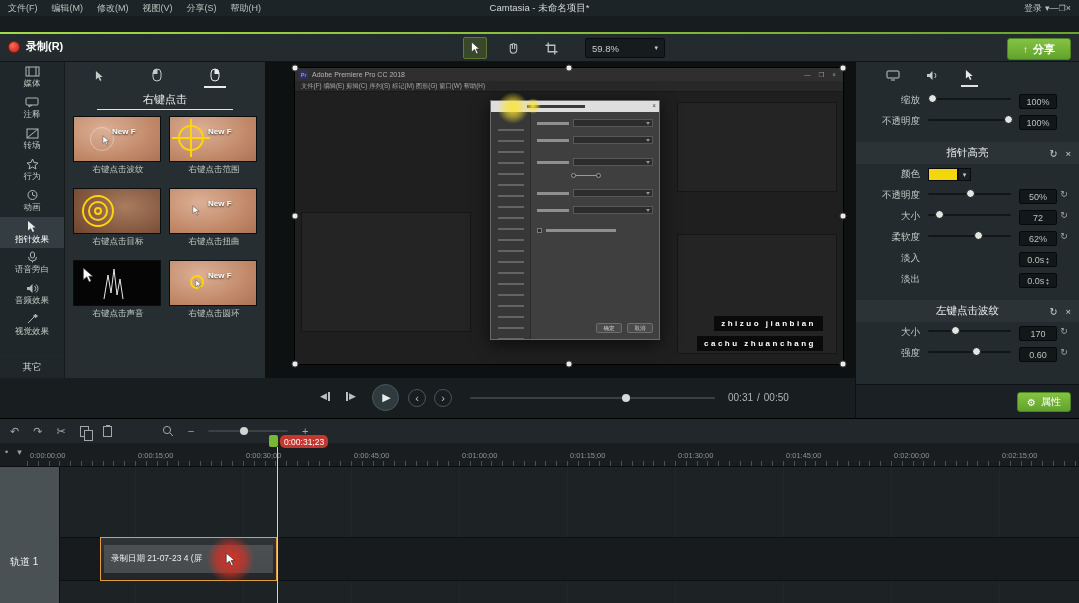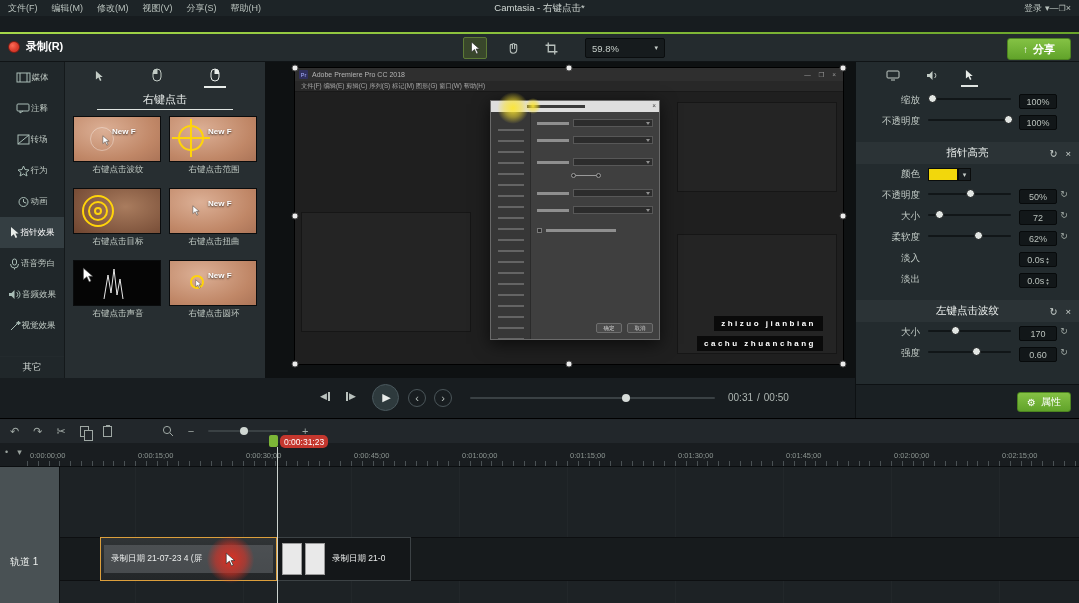--- a/index.html
+++ b/index.html
@@ -17,21 +17,21 @@
 .record{position:absolute;left:8px;top:39px;display:flex;align-items:center;gap:6px;color:#fff;font-weight:bold;font-size:11px;z-index:3}
 .recdot{width:12px;height:12px;border-radius:50%;background:radial-gradient(circle at 35% 35%,#ff6a55,#d93a2b 60%);border:1px solid #7e1d14}
 .tools{position:absolute;left:463px;top:37px;display:flex;align-items:center;gap:14px;z-index:3}
 .toolbtn{width:24px;height:22px;display:flex;align-items:center;justify-content:center;border-radius:2px}
 .toolbtn.sel{background:#39472b;border:1px solid #5d7a35}
 .zoomsel{margin-left:8px;width:80px;height:20px;background:#161b1d;border:1px solid #0a0d0e;border-radius:2px;display:flex;align-items:center;justify-content:space-between;padding:0 6px;font-size:9.5px;color:#c6cec9}
 .greenbtn{background:linear-gradient(#84c244,#61a32a);border:1px solid #4c8420;border-radius:3px;color:#fff;display:flex;align-items:center;gap:5px;justify-content:center}
 .share{position:absolute;right:8px;top:38px;width:64px;height:22px;font-weight:bold;font-size:11px;z-index:3}
 
 .sidebar{position:absolute;left:0;top:62px;width:65px;height:316px;background:#20272a;border-right:1px solid #14191b}
-.sitem{height:31px;display:flex;flex-direction:row;align-items:center;justify-content:center;gap:1px;font-size:8.5px;color:#bfc9c3}
+.sitem{height:31px;display:flex;flex-direction:column;align-items:center;justify-content:center;gap:1px;font-size:8.5px;color:#bfc9c3}
 .sitem.sel{background:#343e42;color:#fff}
 .smore{position:absolute;bottom:0;left:0;width:100%;height:22px;border-top:1px solid #39424622;display:flex;align-items:center;justify-content:center;font-size:9.5px;color:#cfd6d2}
 
 .effects{position:absolute;left:65px;top:62px;width:200px;height:316px;background:#272e31}
 .etabs{height:26px;display:flex;align-items:flex-end;padding:0 0 4px 30px;gap:48px}
 .etab{position:relative;padding-bottom:2px}
 .etab.sel::after{content:"";position:absolute;left:-6px;right:-6px;bottom:-4px;height:2px;background:#e8ece9}
 .eheader{height:22px;display:flex;align-items:center;justify-content:center;font-size:11px;color:#eef2f0;position:relative}
 .eheader::after{content:"";position:absolute;left:32px;right:32px;bottom:0;height:1px;background:#dfe4e1}
 .egrid{position:absolute;left:8px;top:54px;width:186px;display:grid;grid-template-columns:90px 90px;gap:4px 6px}
@@ -137,21 +137,21 @@
 <div class="app">
 
   <div class="menubar">
     <span>文件(F)</span>
     <span>编辑(M)</span>
     <span>修改(M)</span>
     <span>视图(V)</span>
     <span>分享(S)</span>
     <span>帮助(H)</span>
   </div>
-  <div class="mtitle" style="z-index:6">Camtasia - 右键点击*</div>
+  <div class="mtitle" style="z-index:6">Camtasia - 未命名项目*</div>
   <div class="mright" style="z-index:7">
     <span class="loginwrap">
       <span>登录</span>
       <span>▾</span>
     </span>
     <span>—</span>
     <span style="font-size:8px">❐</span>
     <span>×</span>
   </div>
 
@@ -632,25 +632,20 @@
 
       <div class="clip clip1">
         <span class="ovl"></span>
         <span class="cliptext">录制日期 21-07-23 4 (屏</span>
         <span class="fx-red">
           <svg width="11" height="15" viewBox="0 0 10 14">
               <path d="M1 1 L1 11 L4 8.5 L6 13 L7.6 12.2 L5.6 8 L9 8 Z" fill="#fff" stroke="#222" stroke-width="0.6"></path>
             </svg>
         </span>
       </div>
-      <div class="clip clip2">
-        <span class="c2thumb"></span>
-        <span class="c2thumb"></span>
-        <span class="cliptext">录制日期 21-0</span>
-      </div>
     </div>
 
     <div class="ph-handle"></div>
     <div class="ph-chip">0:00:31;23</div>
     <div class="ph-line"></div>
   </div>
 
 </div>
 
 </body></html>

